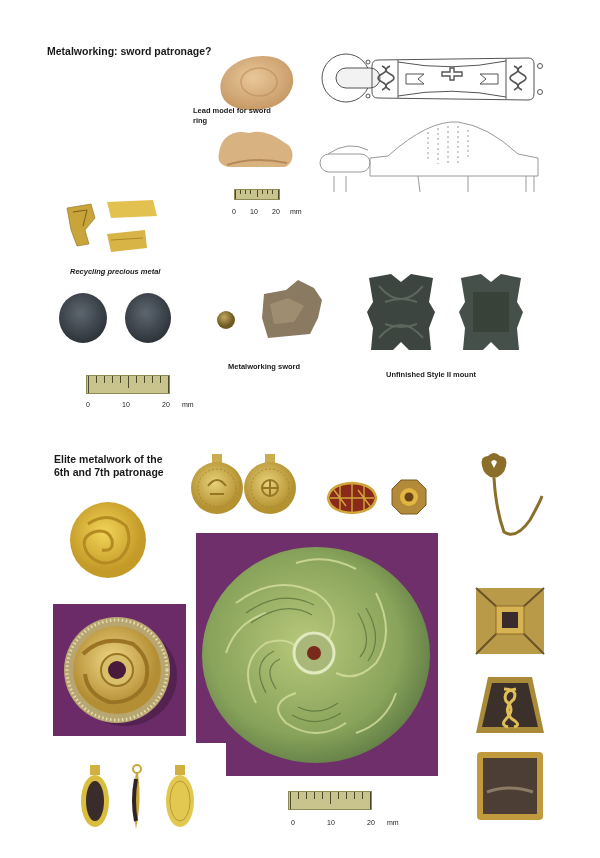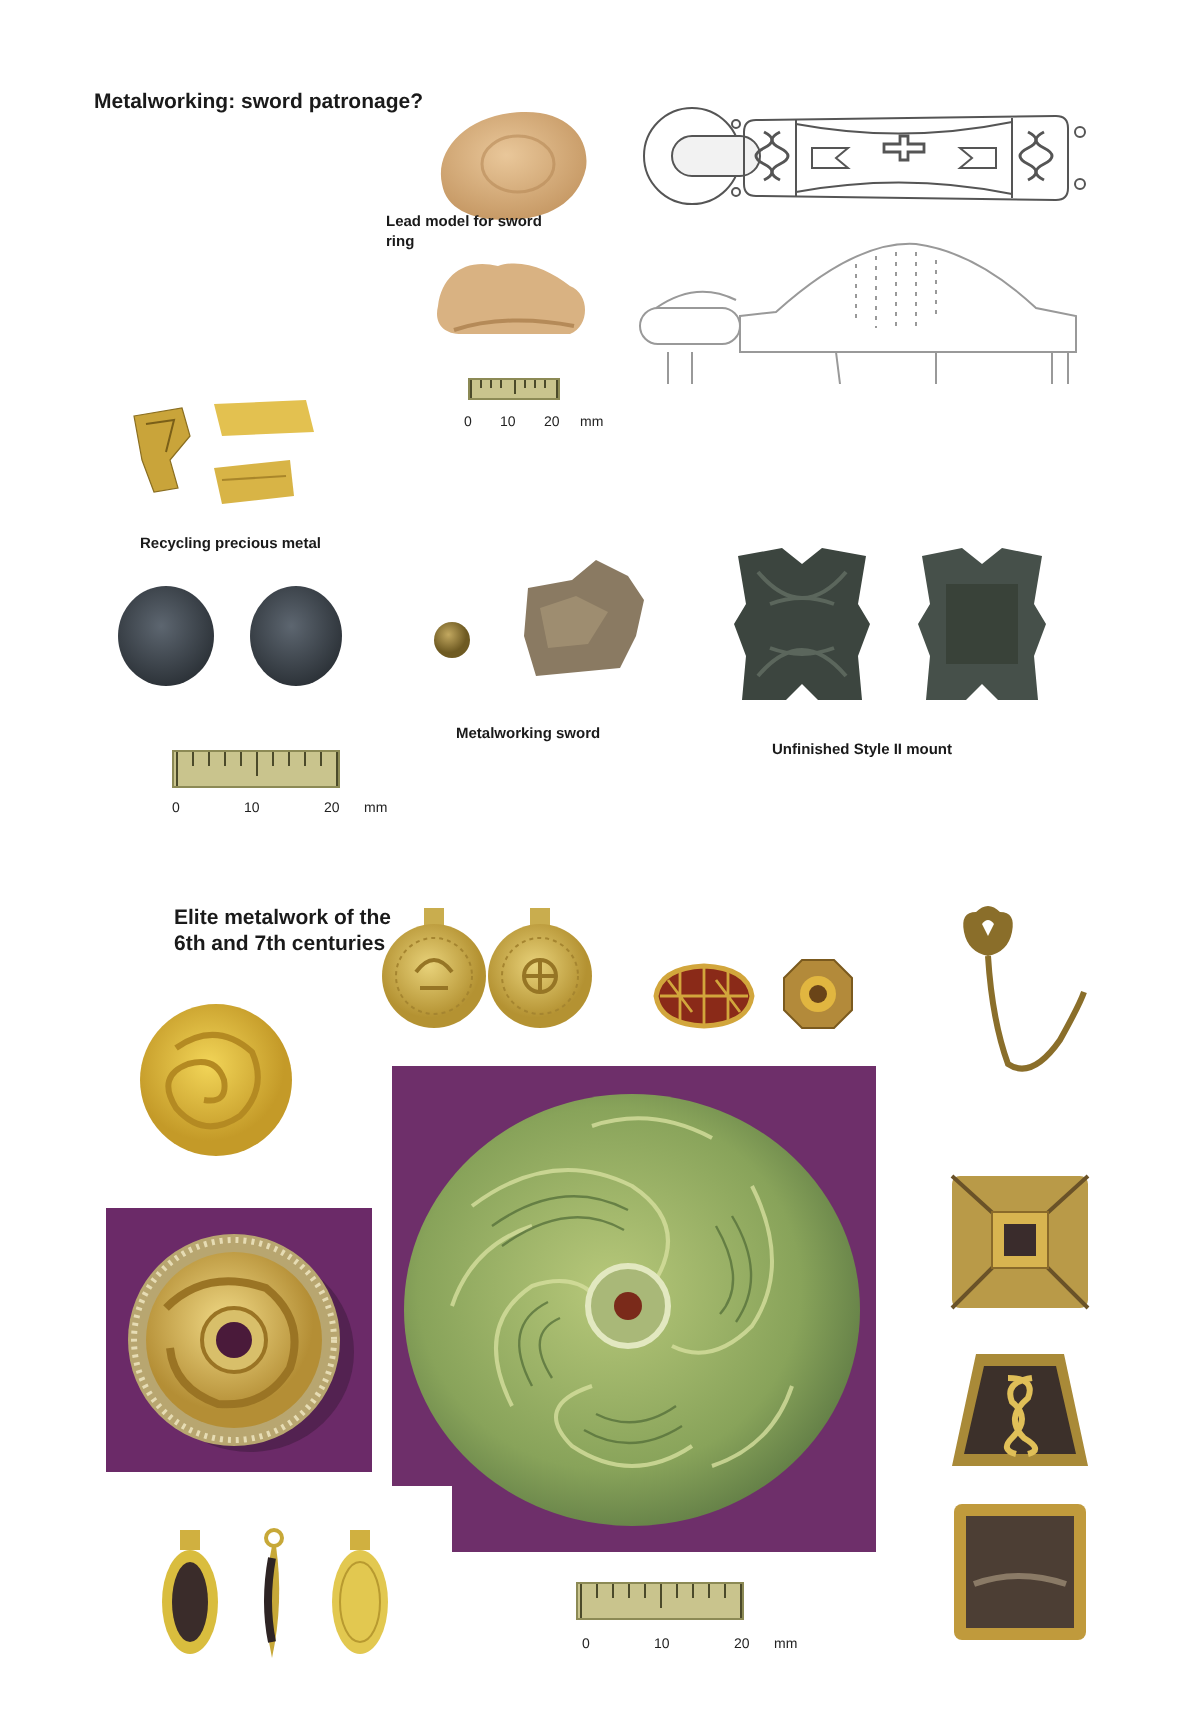--- a/index.html
+++ b/index.html
@@ -89,21 +89,21 @@
 
 <div class="abs" style="left:63px;top:200px;">
   <svg width="100" height="58" viewBox="0 0 100 58">
     <path d="M4 8 L28 4 L32 18 L22 30 L26 44 L14 46 L8 30Z" fill="#c9a43a" stroke="#8a6e20" stroke-width=".6"></path>
     <path d="M10 12 L24 10 L20 26" stroke="#7a5f18" fill="none"></path>
     <path d="M44 2 L90 0 L94 16 L48 18Z" fill="#e3c150"></path>
     <path d="M44 34 L82 30 L84 48 L48 52Z" fill="#d8b446"></path>
     <path d="M48 40 L80 38" stroke="#a9862a"></path>
   </svg>
 </div>
-<div class="abs caption" style="left:70px;top:267px;">Recycling precious metal</div>
+<div class="abs caption" style="left:70px;top:267px;font-style:italic;">Recycling precious metal</div>
 
 <div class="abs" style="left:58px;top:290px;">
   <svg width="50" height="54">
       <defs>
         <radialGradient id="lg1" cx="45%" cy="40%" r="60%">
           <stop offset="0" stop-color="#5d6670"></stop>
           <stop offset="1" stop-color="#2d3339"></stop>
         </radialGradient>
       </defs>
       <ellipse cx="25" cy="28" rx="24" ry="25" fill="url(#lg1)"></ellipse>
@@ -160,23 +160,23 @@
     <div class="tick" style="left:73px;height:7px"></div>
     <div class="tick" style="left:81px;height:17px"></div>
 </div>
 <div class="abs rlabels" style="left:86px;top:401px;width:110px;height:10px;">
   <span style="left:0">0</span>
   <span style="left:36px">10</span>
   <span style="left:76px">20</span>
   <span style="left:96px">mm</span>
 </div>
 
-<div class="abs title" style="left:54px;top:453px;margin-left:33px;">
+<div class="abs title" style="left:54px;top:453px;">
   <div>Elite metalwork of the</div>
-  <div>6th and 7th centuries</div>
+  <div>6th and 7th patronage</div>
 </div>
 
 <div class="abs" style="left:190px;top:452px;">
   <svg width="110" height="64" viewBox="0 0 110 64">
     <defs>
         <radialGradient id="gc" cx="45%" cy="40%">
           <stop offset="0" stop-color="#e8d27a"></stop>
           <stop offset="1" stop-color="#b49232"></stop>
         </radialGradient>
       </defs>

